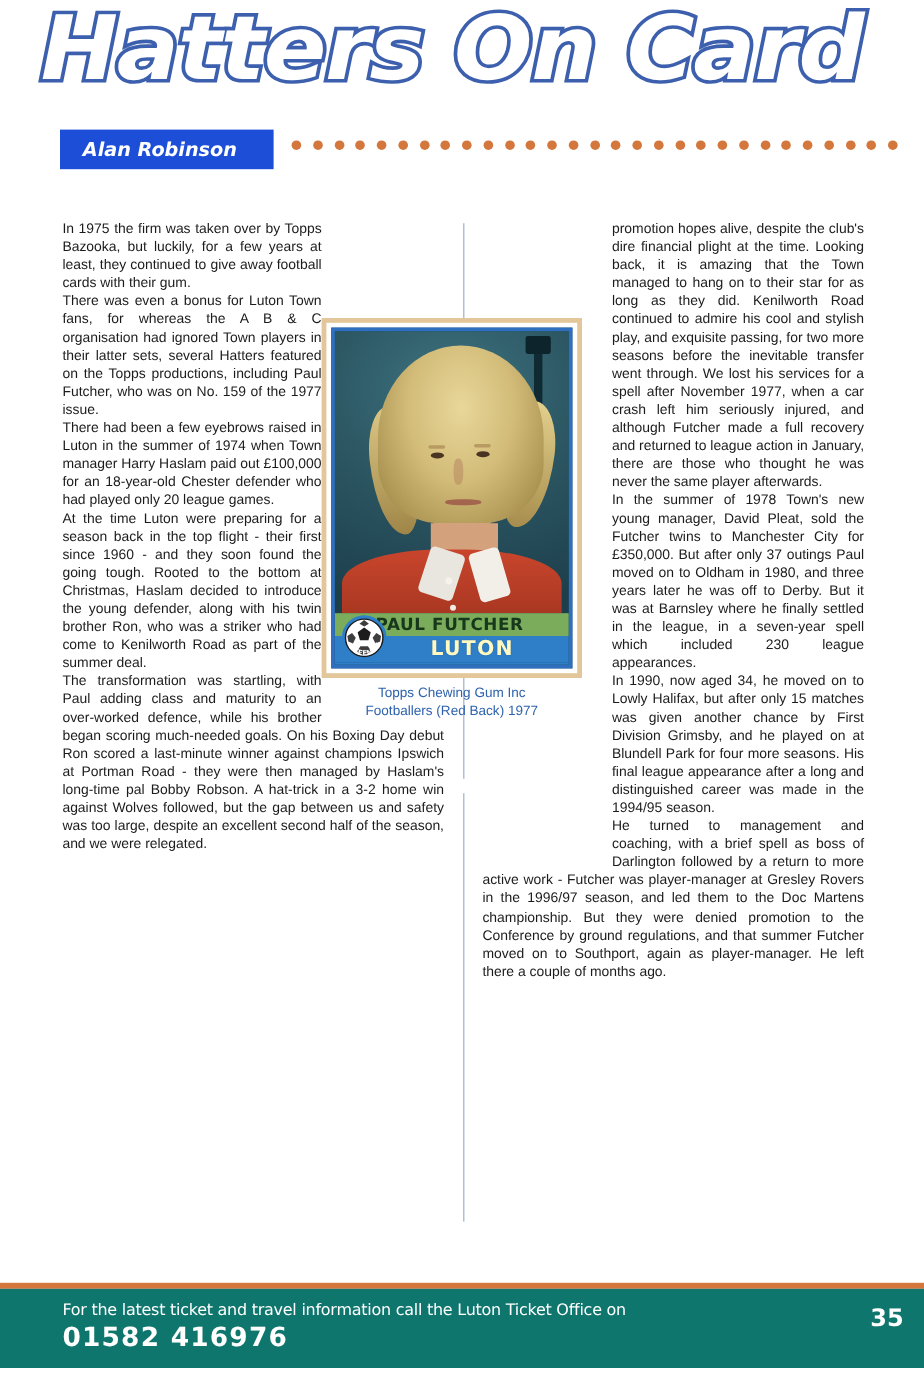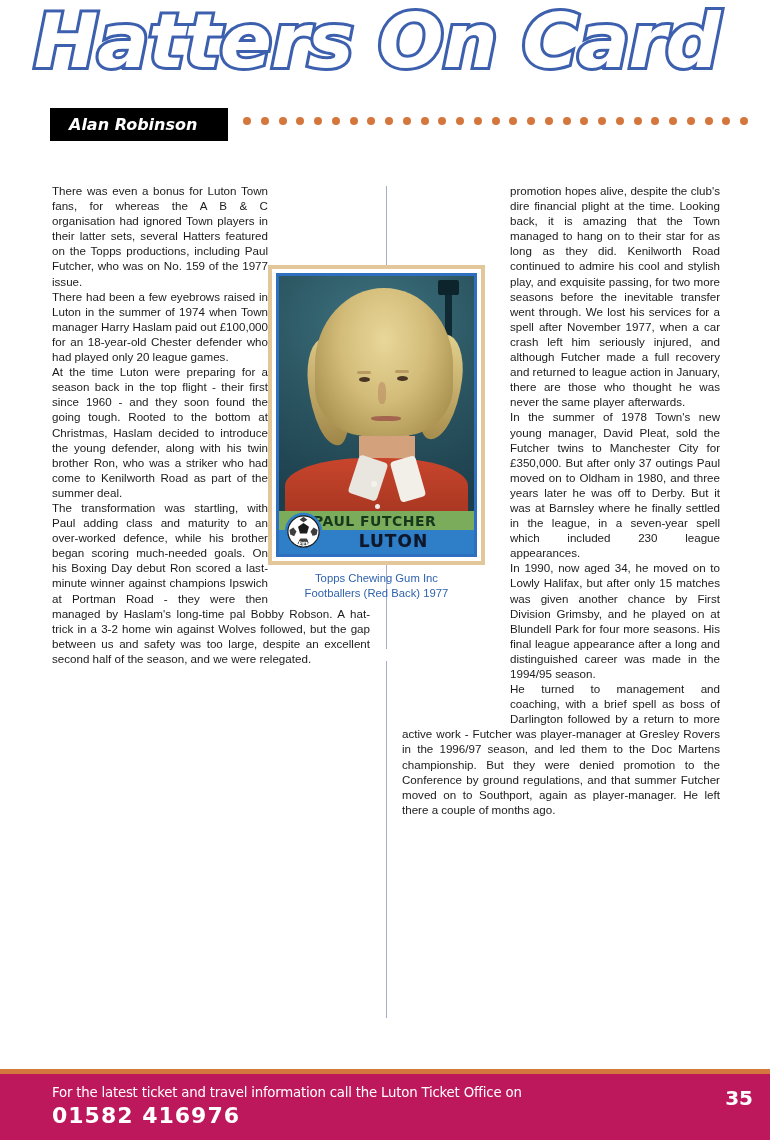--- a/index.html
+++ b/index.html
@@ -24,21 +24,21 @@
     color:#ffffff;
     -webkit-text-stroke:6px #3c5fae;
     paint-order:stroke fill;
     white-space:nowrap;
     transform:scaleX(1.04);
     transform-origin:left top;
   }
   #byline-box{
     position:absolute; left:50px; top:108px;
     width:178px; height:33px;
-    background:#000000;
+    background:#1d4ed8;
     display:flex; align-items:center;
   }
   #byline-text{
     color:#ffffff; font-style:italic; font-weight:bold;
     font-size:16px; padding-left:19px;
     font-family:"DejaVu Sans", sans-serif;
   }
   #dots{
     position:absolute; left:243px; top:116px;
     width:505px; height:10px;
@@ -177,21 +177,21 @@
     letter-spacing:.5px;
     font-family:"DejaVu Sans", sans-serif;
     padding-left:34px;
   }
   #band-club{
     position:absolute; left:0; right:0; top:254px; height:22px;
     background:#2f7fc8;
     display:flex; align-items:center; justify-content:center;
   }
   #band-club span{
-    color:#0f172a; font-weight:bold; font-size:17px;
+    color:#fef9c3; font-weight:bold; font-size:17px;
     letter-spacing:1px;
     font-family:"DejaVu Sans", sans-serif;
     padding-left:34px;
     text-shadow:0 0 1px rgba(0,0,0,.3);
   }
   #badge{
     position:absolute; left:5px; top:236px;
     width:39px; height:39px; z-index:3;
   }
   #band-bottom{
@@ -206,21 +206,21 @@
     font-family:"Liberation Sans", sans-serif;
   }
 
   
   #footer-rule{
     position:absolute; left:0; top:1069px; width:770px; height:5px;
     background:#d4773c;
   }
   #footer{
     position:absolute; left:0; top:1074px; width:770px; height:66px;
-    background:#be185d;
+    background:#0f766e;
   }
   #footer-line1{
     position:absolute; left:52px; top:11px;
     color:#ffffff; font-size:13.3px;
     font-family:"DejaVu Sans", sans-serif;
     letter-spacing:-.2px;
   }
   #footer-phone{
     position:absolute; left:52px; top:29px;
     color:#ffffff; font-size:22px; font-weight:bold;
@@ -277,20 +277,21 @@
     <i></i>
   </div>
 
 <div id="article">
 
   <div id="col-divider"></div>
   <div id="col-divider2"></div>
 
   <div class="col" id="col-left">
     <div id="left-float"></div>
+    <p>In 1975 the firm was taken over by Topps Bazooka, but luckily, for a few years at least, they continued to give away football cards with their gum.</p>
     <p>There was even a bonus for Luton Town fans, for whereas the A B &amp; C organisation had ignored Town players in their latter sets, several Hatters featured on the Topps productions, including Paul Futcher, who was on No. 159 of the 1977 issue.</p>
     <p>There had been a few eyebrows raised in Luton in the summer of 1974 when Town manager Harry Haslam paid out £100,000 for an 18-year-old Chester defender who had played only 20 league games.</p>
     <p>At the time Luton were preparing for a season back in the top flight - their first since 1960 - and they soon found the going tough. Rooted to the bottom at Christmas, Haslam decided to introduce the young defender, along with his twin brother Ron, who was a striker who had come to Kenilworth Road as part of the summer deal.</p>
     <p>The transformation was startling, with Paul adding class and maturity to an over-worked defence, while his brother began scoring much-needed goals. On his Boxing Day debut Ron scored a last-minute winner against champions Ipswich at Portman Road - they  were then managed by Haslam's long-time pal Bobby Robson. A hat-trick in a 3-2 home win against Wolves followed, but the gap between us and safety was too large, despite an excellent second half of the season, and we were relegated.</p>
   </div>
 
   <div class="col" id="col-right">
     <div id="right-float"></div>
     <p>promotion hopes alive, despite the club's dire financial plight at the time. Looking back, it is amazing that the Town managed to hang on to their star for as long as they did. Kenilworth Road continued to admire his cool and stylish play, and exquisite passing, for two more seasons before the inevitable transfer went through. We lost his services for a spell after November 1977, when a car crash left him seriously injured, and although Futcher made a full recovery and returned to league action in January, there are those who thought he was never the same player afterwards.</p>
     <p>In the summer of 1978 Town's new young manager, David Pleat, sold the Futcher twins to Manchester City for £350,000. But after only 37 outings Paul moved on to Oldham in 1980, and three years later he was off to Derby. But it was at Barnsley where he finally settled in the league, in a seven-year spell which included 230 league appearances.</p>

